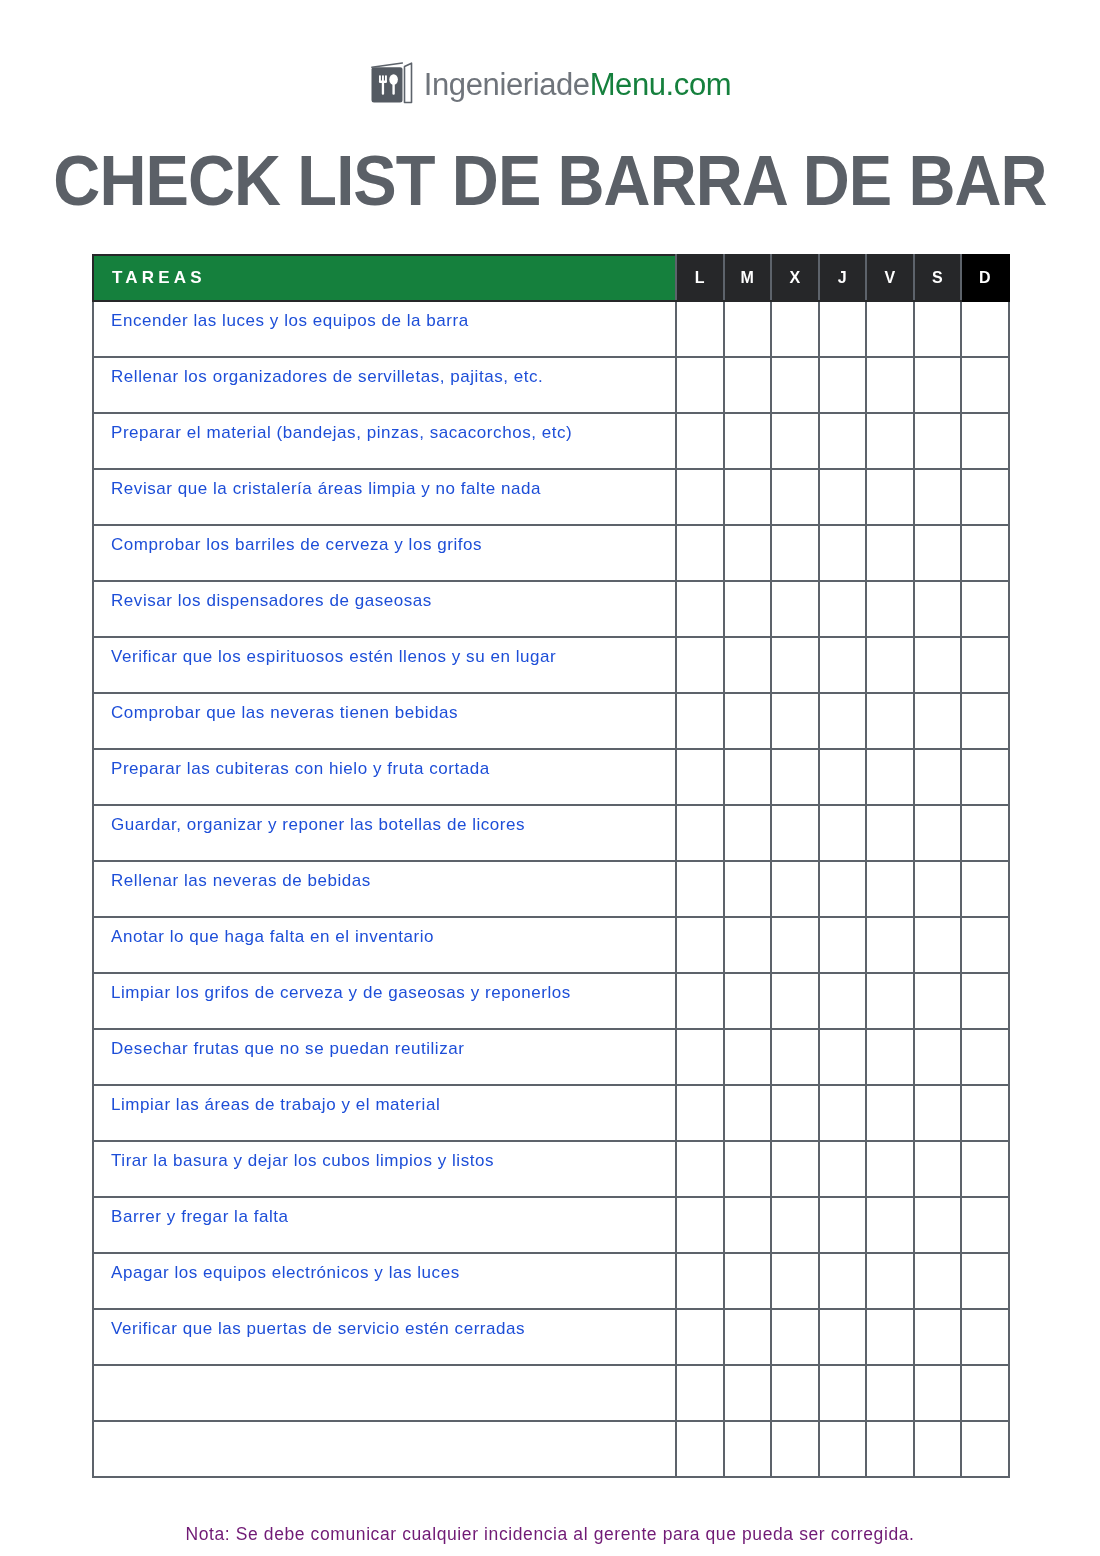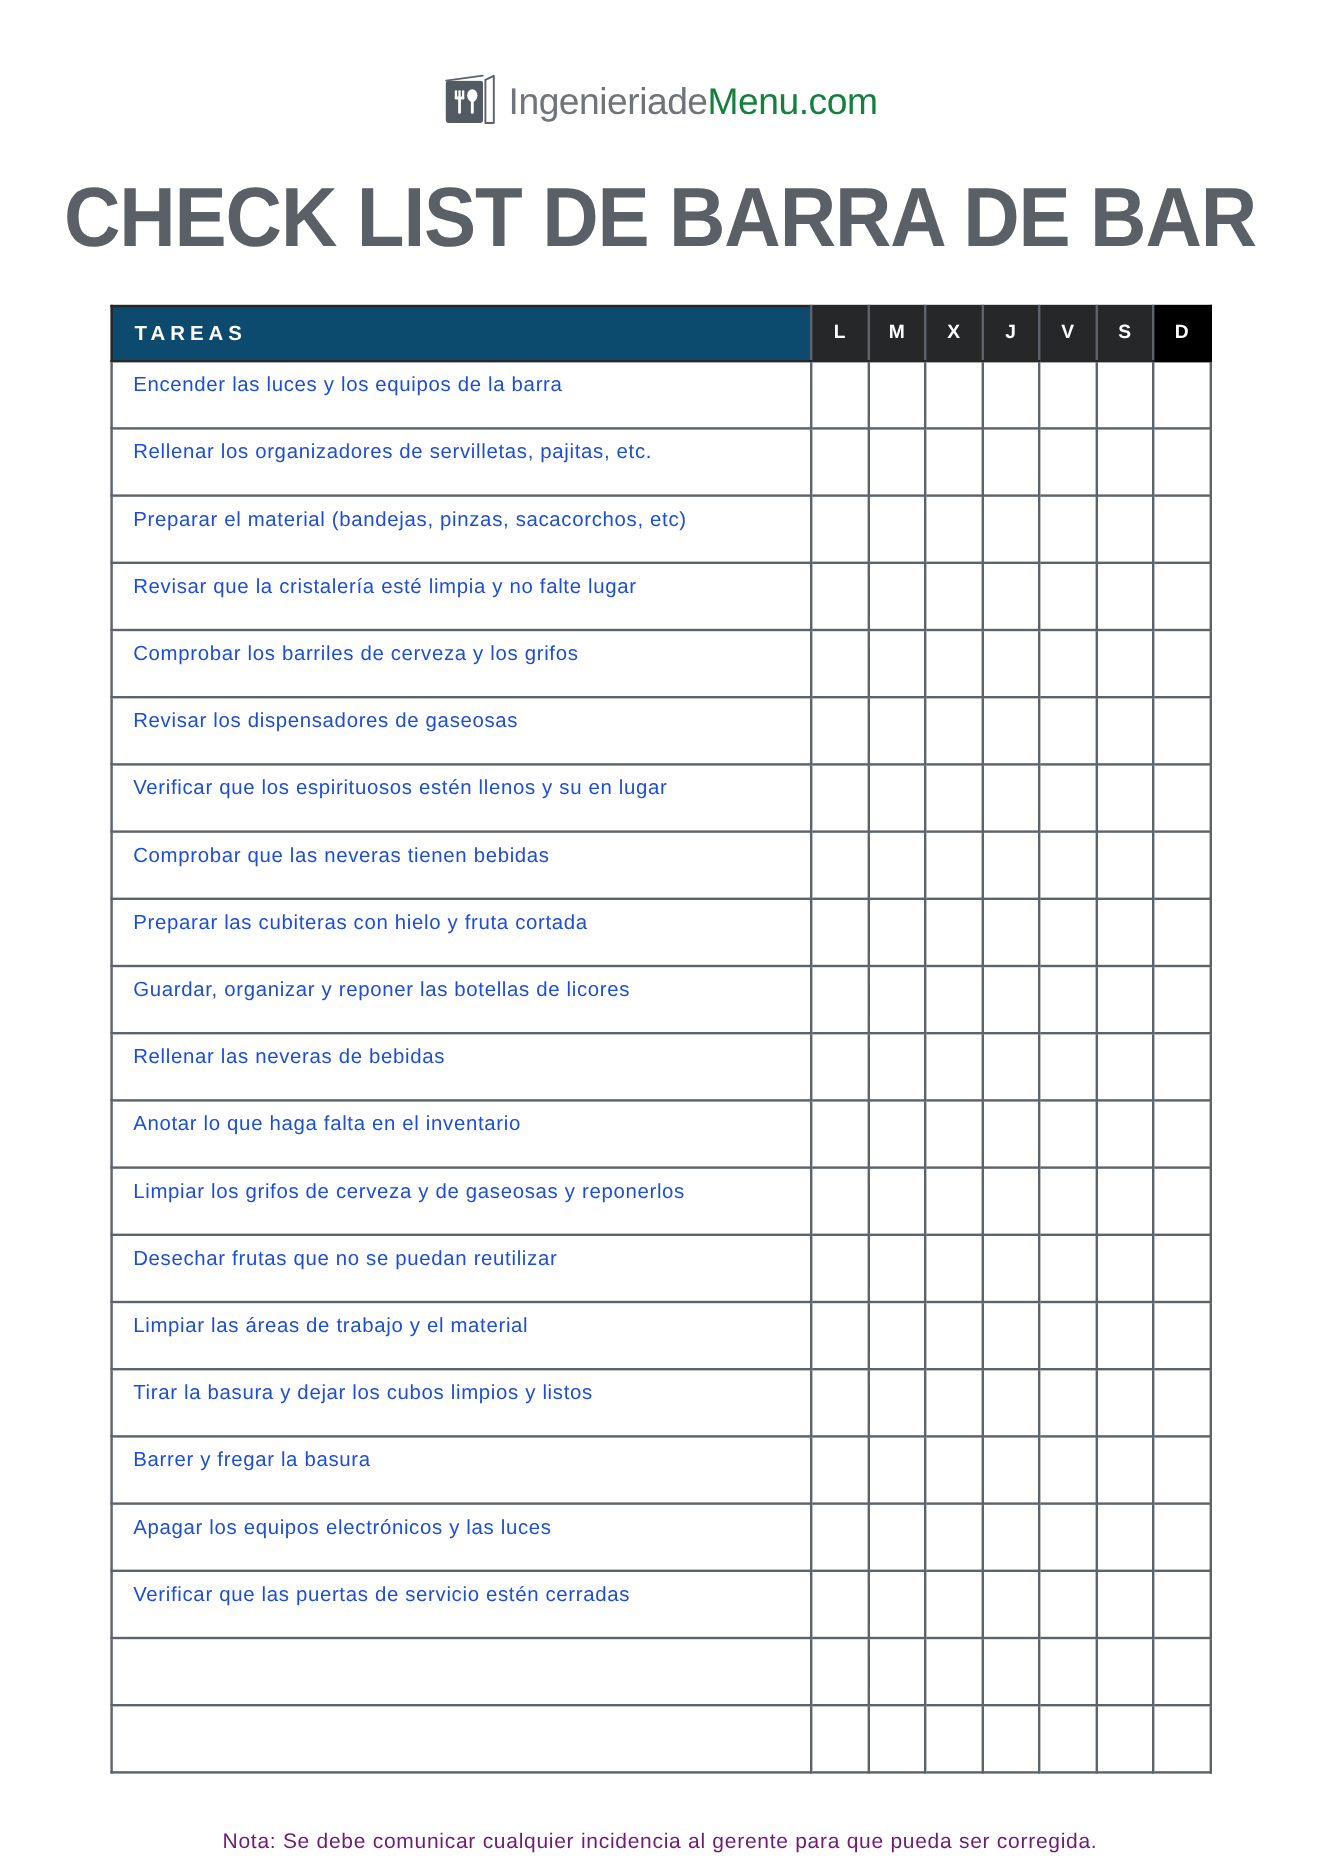--- a/index.html
+++ b/index.html
@@ -73,21 +73,21 @@
     width: 100%;
     table-layout: fixed;
   }
   table.checklist td,
   table.checklist th {
     border: 2px solid #5d636b;
     padding: 0;
   }
   
   thead th.tareas-head {
-    background: #0c4a6e;
+    background: #15803d;
     color: #ffffff;
     text-align: left;
     font-size: 17px;
     font-weight: 700;
     letter-spacing: 4.2px;
     padding: 0 0 0 18px;
     height: 44px;
     border-color: #262729;
     border-right-color: #5d636b;
   }
@@ -245,21 +245,21 @@
           <td class="task-cell">Preparar el material (bandejas, pinzas, sacacorchos, etc)</td>
           <td class="check-cell"></td>
           <td class="check-cell"></td>
           <td class="check-cell"></td>
           <td class="check-cell"></td>
           <td class="check-cell"></td>
           <td class="check-cell"></td>
           <td class="check-cell"></td>
         </tr>
         <tr>
-          <td class="task-cell">Revisar que la cristalería esté limpia y no falte lugar</td>
+          <td class="task-cell">Revisar que la cristalería áreas limpia y no falte nada</td>
           <td class="check-cell"></td>
           <td class="check-cell"></td>
           <td class="check-cell"></td>
           <td class="check-cell"></td>
           <td class="check-cell"></td>
           <td class="check-cell"></td>
           <td class="check-cell"></td>
         </tr>
         <tr>
           <td class="task-cell">Comprobar los barriles de cerveza y los grifos</td>
@@ -375,21 +375,21 @@
           <td class="task-cell">Tirar la basura y dejar los cubos limpios y listos</td>
           <td class="check-cell"></td>
           <td class="check-cell"></td>
           <td class="check-cell"></td>
           <td class="check-cell"></td>
           <td class="check-cell"></td>
           <td class="check-cell"></td>
           <td class="check-cell"></td>
         </tr>
         <tr>
-          <td class="task-cell">Barrer y fregar la basura</td>
+          <td class="task-cell">Barrer y fregar la falta</td>
           <td class="check-cell"></td>
           <td class="check-cell"></td>
           <td class="check-cell"></td>
           <td class="check-cell"></td>
           <td class="check-cell"></td>
           <td class="check-cell"></td>
           <td class="check-cell"></td>
         </tr>
         <tr>
           <td class="task-cell">Apagar los equipos electrónicos y las luces</td>

